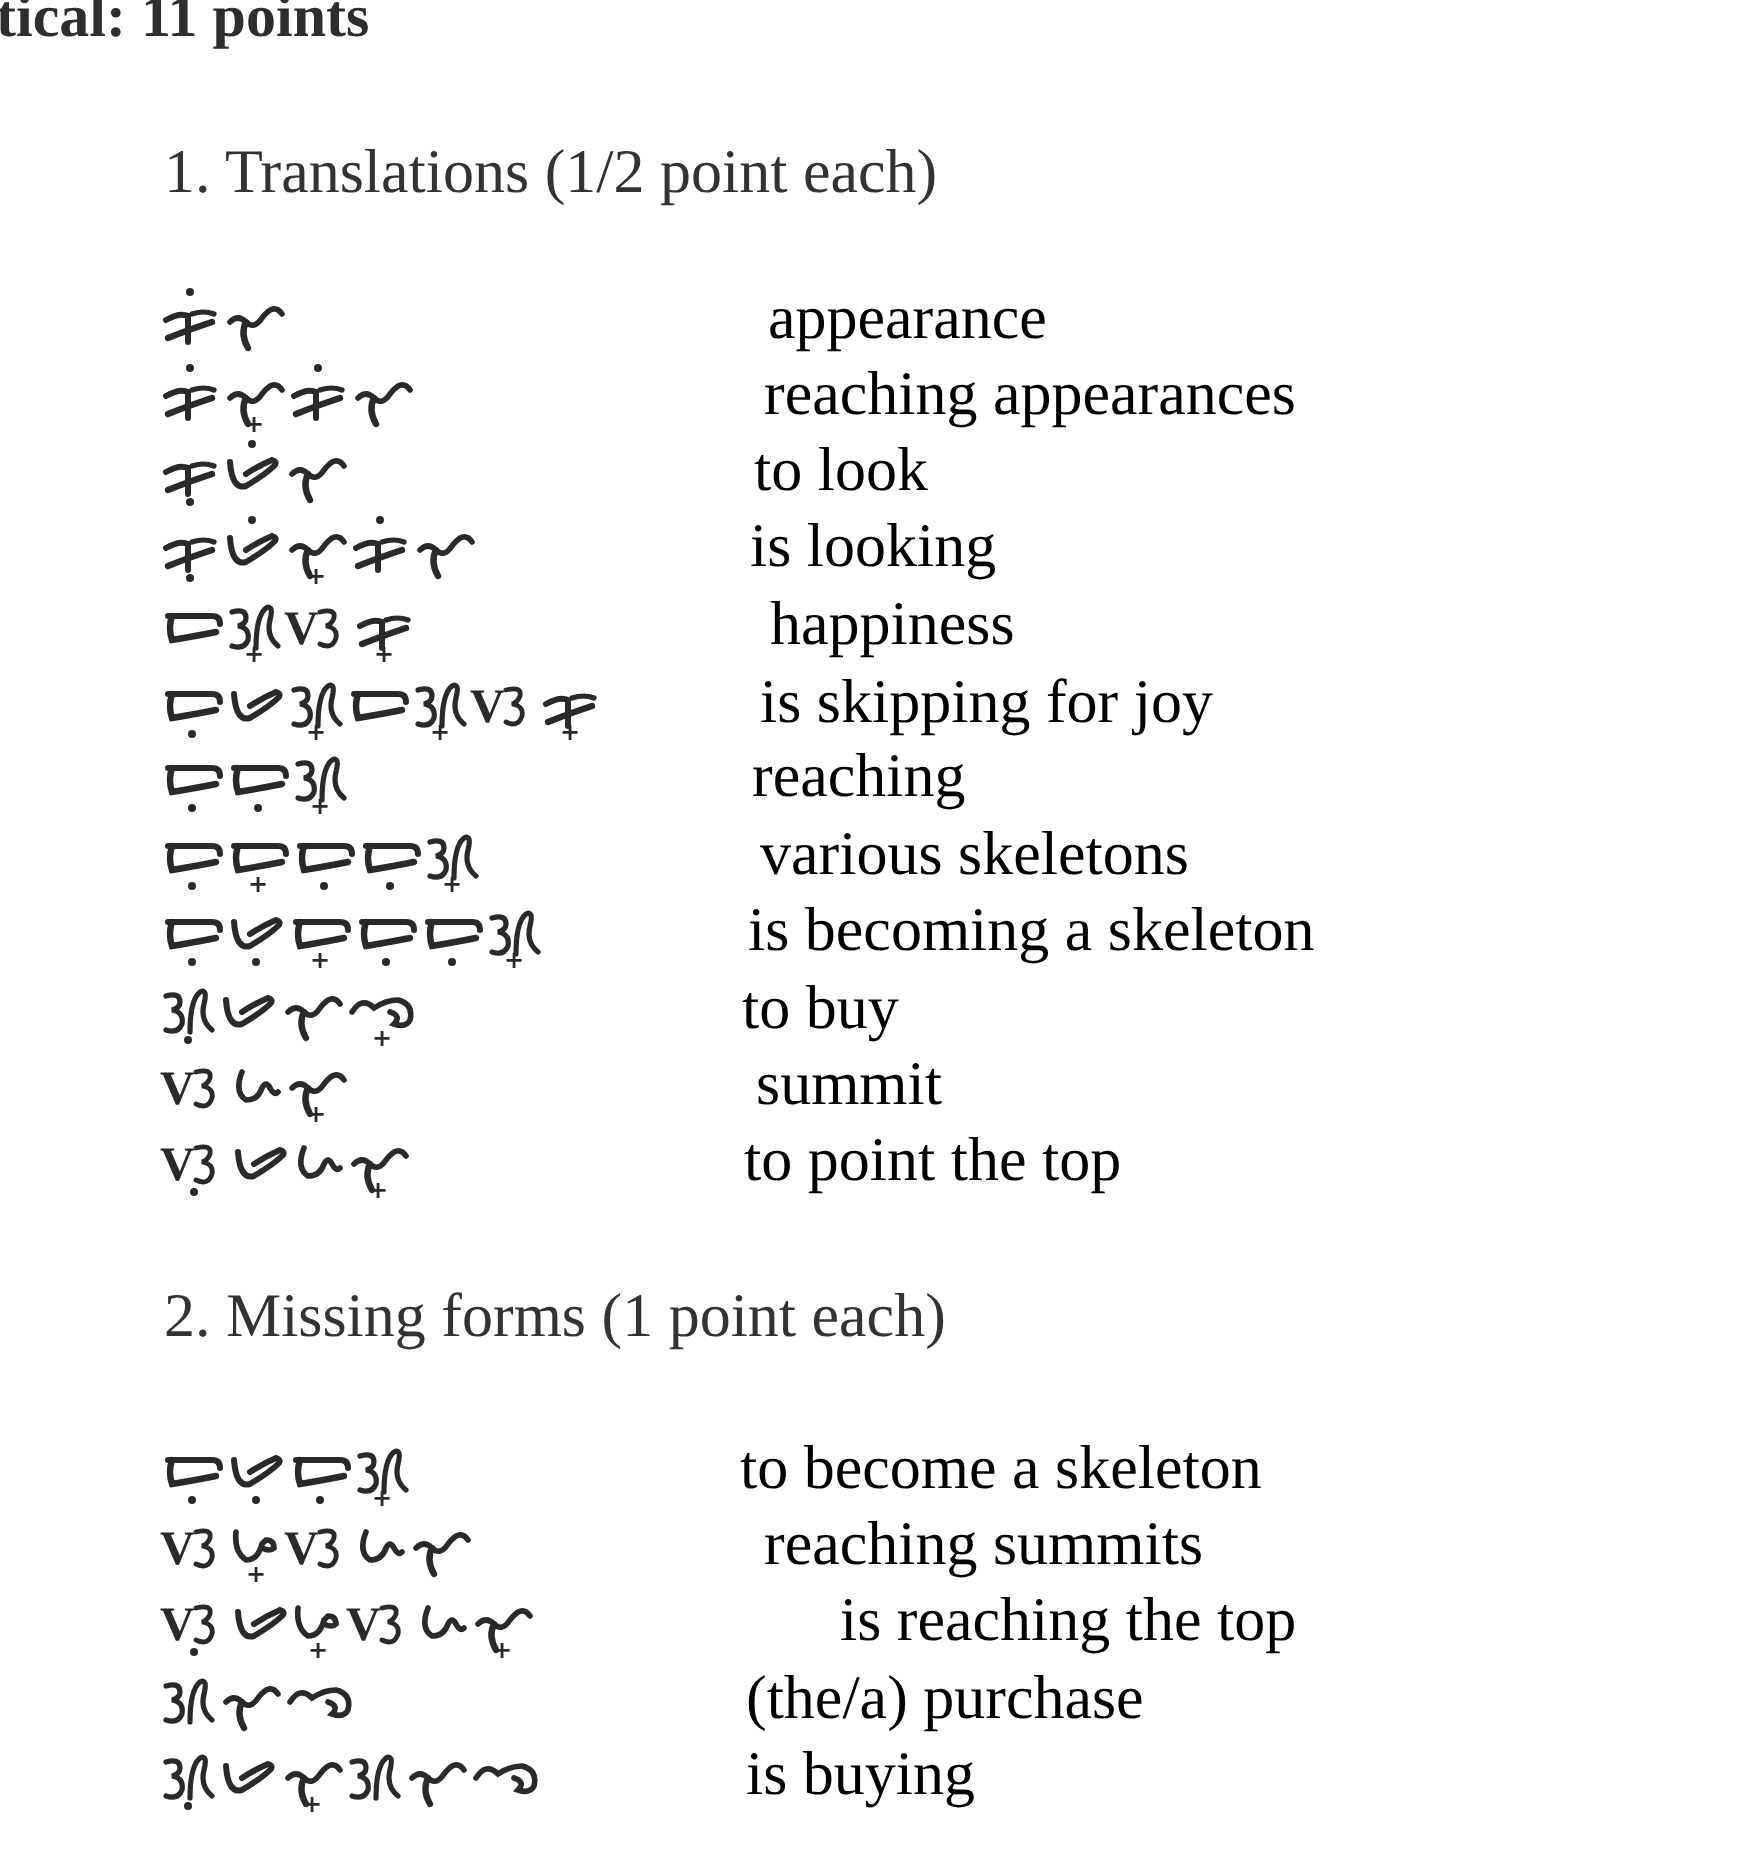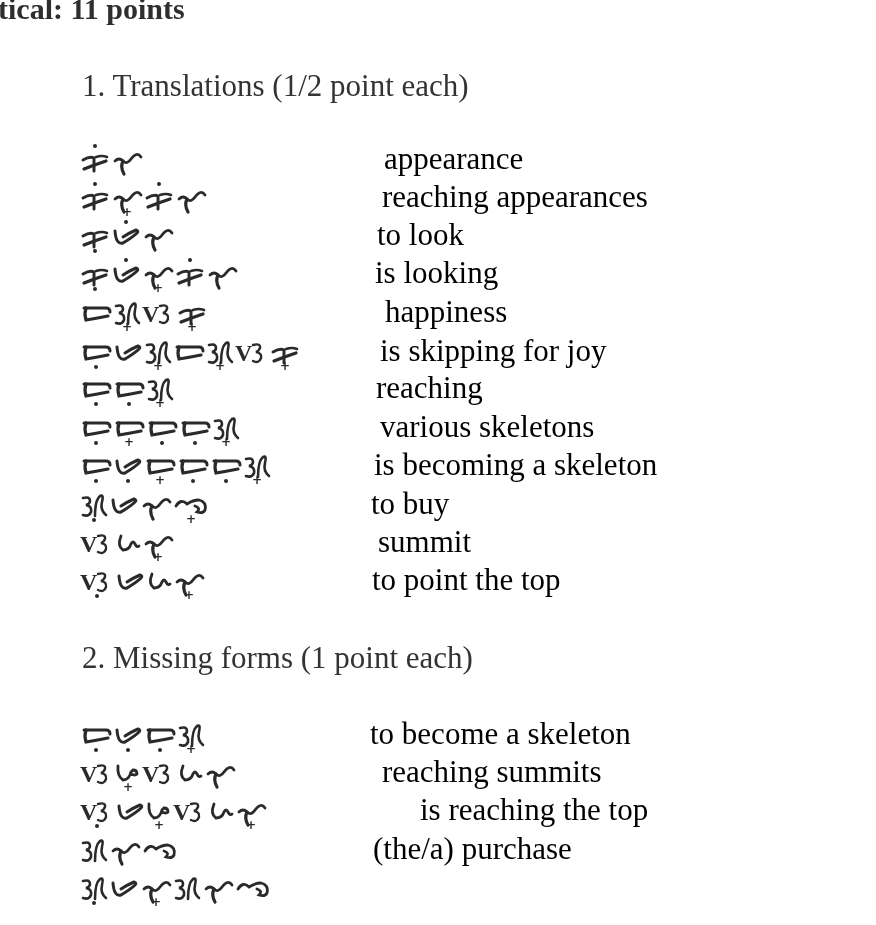--- a/index.html
+++ b/index.html
@@ -574,14 +574,15 @@
           <svg width="32" height="34">
             <use href="#g-LA"></use>
           </svg>
         </span>
         <span class="glyph" style="width: 36px;">
           <svg width="36" height="34">
             <use href="#g-SA"></use>
           </svg>
         </span>
       </div>
+      <div class="gloss" style="left: 373px;">is buying</div>
     </div>
   </div>
 
 </body></html>

